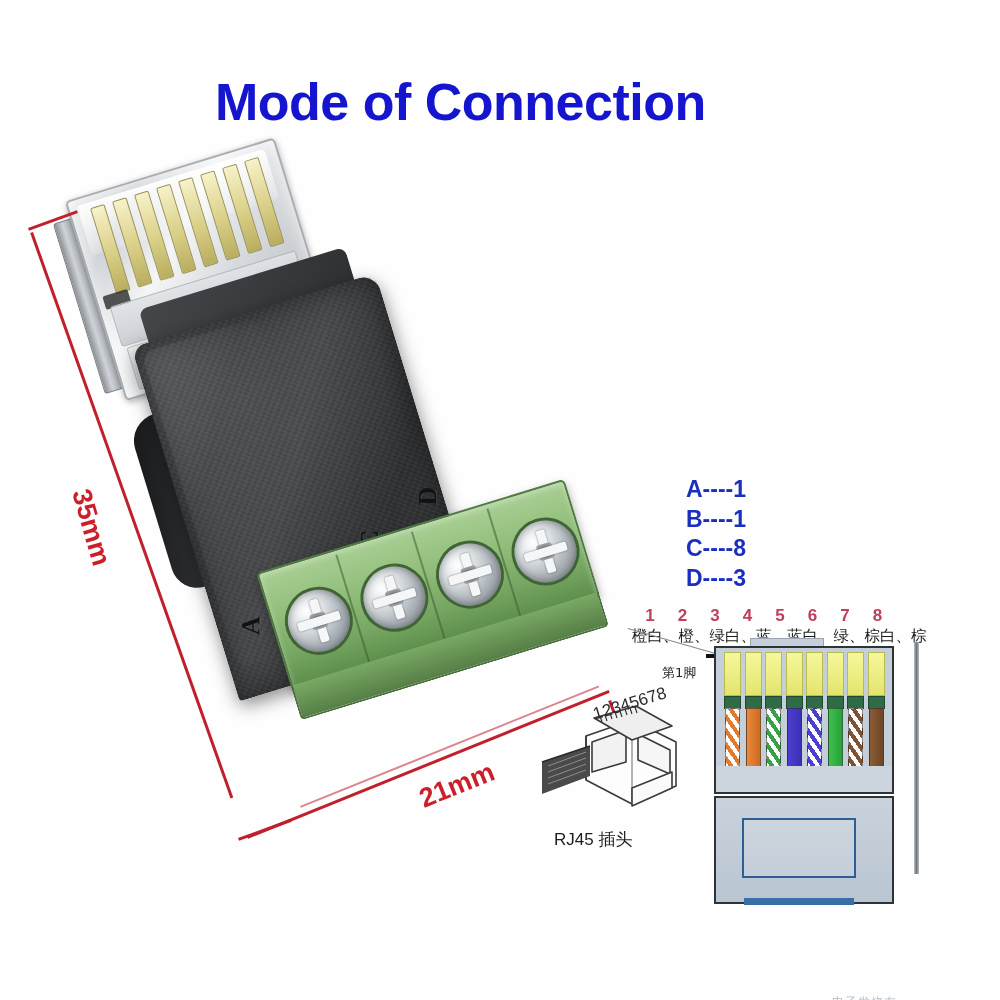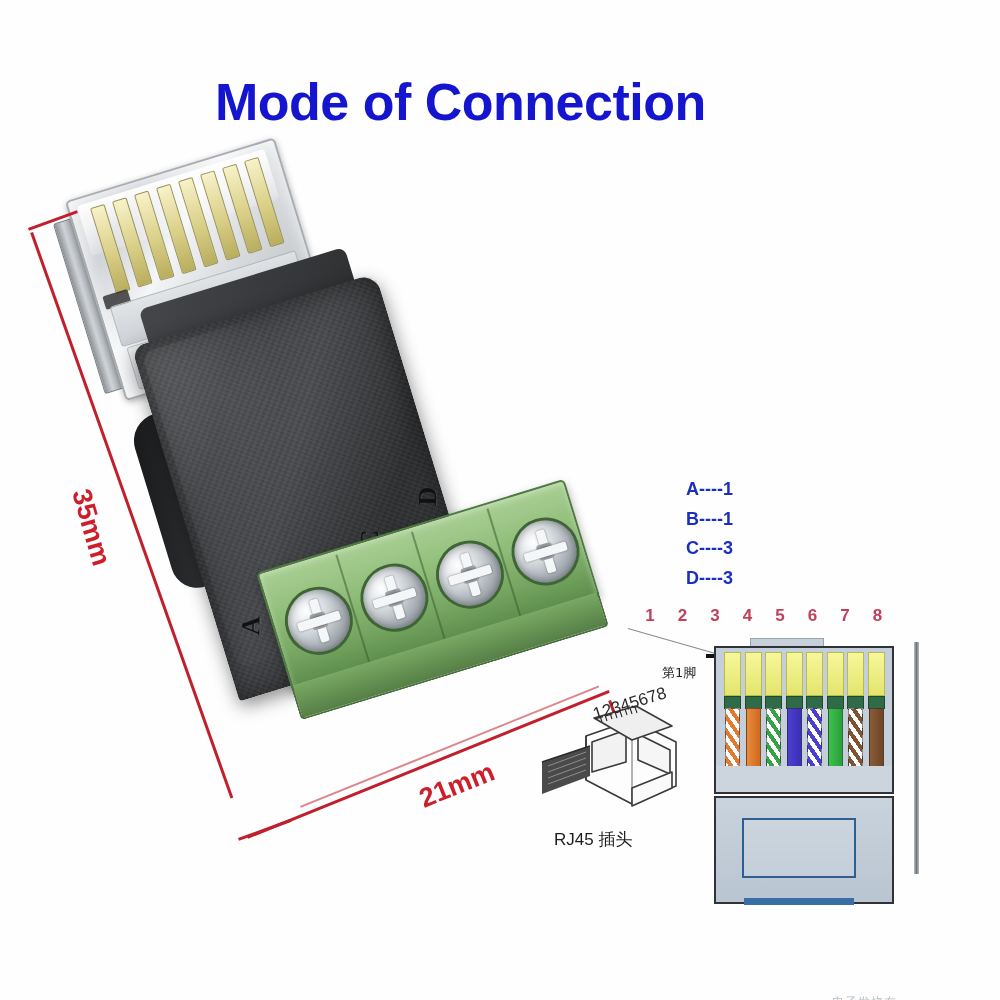--- a/index.html
+++ b/index.html
@@ -22,21 +22,21 @@
   .subtitle{
     position:absolute;left:588px;top:222px;
     font-size:34px;font-weight:bold;color:#2233c0;
     line-height:46px;white-space:nowrap;
   }
   .subtitle .l2{display:block;}
 
   
   .maplist{
     position:absolute;left:686px;top:475px;
-    font-size:18px;font-weight:bold;color:#1a2fbe;
+    font-size:23px;font-weight:bold;color:#1a2fbe;
     line-height:29.5px;letter-spacing:0px;
   }
   .maprow{white-space:nowrap;font-family:"Liberation Sans", sans-serif;}
 
   
   .dimline{position:absolute;background:#c0202c;transform-origin:0 0;}
   .dimtick{position:absolute;background:#c0202c;transform-origin:0 0;}
   .dimlabel{
     position:absolute;color:#cc1f2a;font-weight:bold;
     font-size:27px;white-space:nowrap;
@@ -269,21 +269,21 @@
 <body>
 
 <div id="stage">
 
   <div class="title">Mode of Connection</div>
 
 
   <div class="maplist">
     <div class="maprow">A----1</div>
     <div class="maprow">B----1</div>
-    <div class="maprow">C----3</div>
+    <div class="maprow">C----8</div>
     <div class="maprow">D----3</div>
   </div>
 
   <div id="product">
 
     <div class="plug-wrap">
       <div class="plug-metal"></div>
       <div class="plug-body">
         <div class="plug-gloss"></div>
         <div class="contacts" id="contacts">
@@ -403,20 +403,21 @@
     <div class="pinnum-row" id="pinnums">
         <div class="pinnum" style="left: 0px;">1</div>
         <div class="pinnum" style="left: 32.5px;">2</div>
         <div class="pinnum" style="left: 65px;">3</div>
         <div class="pinnum" style="left: 97.5px;">4</div>
         <div class="pinnum" style="left: 130px;">5</div>
         <div class="pinnum" style="left: 162.5px;">6</div>
         <div class="pinnum" style="left: 195px;">7</div>
         <div class="pinnum" style="left: 227.5px;">8</div>
       </div>
+    <div class="cn-colors">橙白、橙、绿白、蓝、蓝白、绿、棕白、棕</div>
 
     <div class="leader"></div>
     <div class="pin1-label">第1脚</div>
     <div class="pin1-arrow"></div>
 
     <div class="jack">
       <div class="jack-top"></div>
       <div class="jack-upper" id="jackupper">
           <div class="wirecol" style="left: 8px;">
             <div class="gold"></div>

